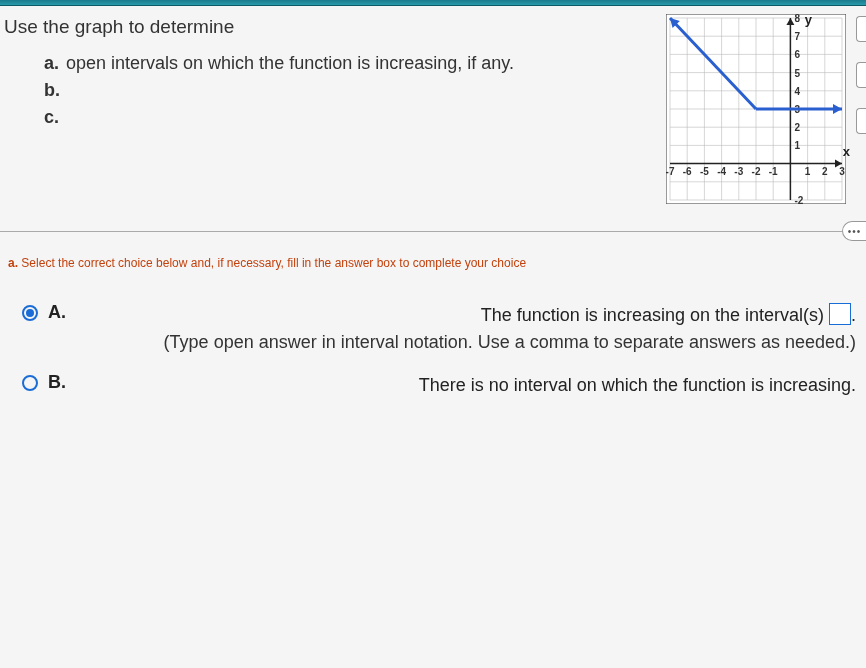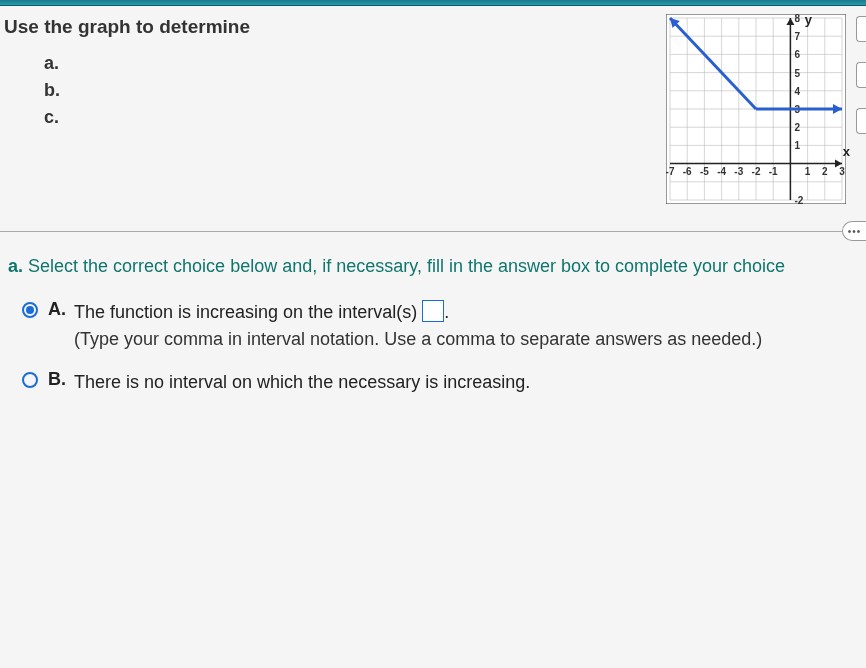--- a/index.html
+++ b/index.html
@@ -19,21 +19,20 @@
   }
   .content-top {
     padding: 10px 14px 20px 4px;
     position: relative;
   }
   .prompt {
     font-size: 19px;
     color: #333;
     margin-bottom: 12px;
     margin-left: 0px;
-    font-weight: bold;
   }
   .sub-list {
     margin-left: 40px;
     font-size: 18px;
     line-height: 1.5;
     color: #333;
   }
   .sub-list .item { display: flex; }
   .sub-list .lbl { font-weight: bold; width: 22px; }
   .graph-wrap {
@@ -96,23 +95,23 @@
     align-items: center;
     justify-content: center;
     font-size: 10px;
     color: #555;
     letter-spacing: 1px;
   }
   .content-bottom {
     padding: 24px 10px 10px 8px;
   }
   .q-label {
-    font-size: 18px;
-    color: #0f766e;
-    margin-bottom: 22px;
+    font-size: 12px;
+    color: #c2410c;
+    margin-bottom: 32px;
   }
   .q-label .bold { font-weight: bold; }
   .choice {
     display: flex;
     align-items: flex-start;
     margin-left: 14px;
     margin-bottom: 16px;
     font-size: 18px;
   }
   .radio {
@@ -132,21 +131,21 @@
     width: 8px;
     height: 8px;
     background: #1a6dd6;
     border-radius: 50%;
   }
   .choice-label {
     font-weight: bold;
     width: 26px;
     flex-shrink: 0;
   }
-  .choice-body { flex: 1; line-height: 1.5; }
+  .choice-body { flex: 1; line-height: 1.5; text-align: right; }
   .answer-box {
     display: inline-block;
     width: 22px;
     height: 22px;
     border: 1.5px solid #1a6dd6;
     vertical-align: -4px;
     background: #fff;
   }
   .hint { color: #333; }
   .tick-text { font-family: Arial; font-size: 10px; fill: #333; font-weight: bold; }
@@ -154,20 +153,21 @@
 </head>
 <body>
 
 <div class="top-bar"></div>
 
 <div class="content-top">
   <div class="prompt">Use the graph to determine</div>
   <div class="sub-list">
     <div class="item">
       <span class="lbl">a.</span>
+      <span>open intervals on which the function is increasing, if any.</span>
     </div>
     <div class="item">
       <span class="lbl">b.</span>
     </div>
     <div class="item">
       <span class="lbl">c.</span>
     </div>
   </div>
 
   <div class="graph-wrap">
@@ -246,24 +246,24 @@
     <span class="bold">a.</span>
     <span>Select the correct choice below and, if necessary, fill in the answer box to complete your choice</span>
   </div>
 
   <div class="choice">
     <div class="radio selected"></div>
     <div class="choice-label">A.</div>
     <div class="choice-body">
       <span>The function is increasing on the interval(s) </span><span class="answer-box"></span><span>.</span>
       <br>
-      <span class="hint">(Type your comma in interval notation. Use a comma to separate answers as needed.)</span>
+      <span class="hint">(Type open answer in interval notation. Use a comma to separate answers as needed.)</span>
     </div>
   </div>
 
   <div class="choice">
     <div class="radio"></div>
     <div class="choice-label">B.</div>
     <div class="choice-body">
-      <span>There is no interval on which the necessary is increasing.</span>
+      <span>There is no interval on which the function is increasing.</span>
     </div>
   </div>
 </div>
 
 </body></html>

